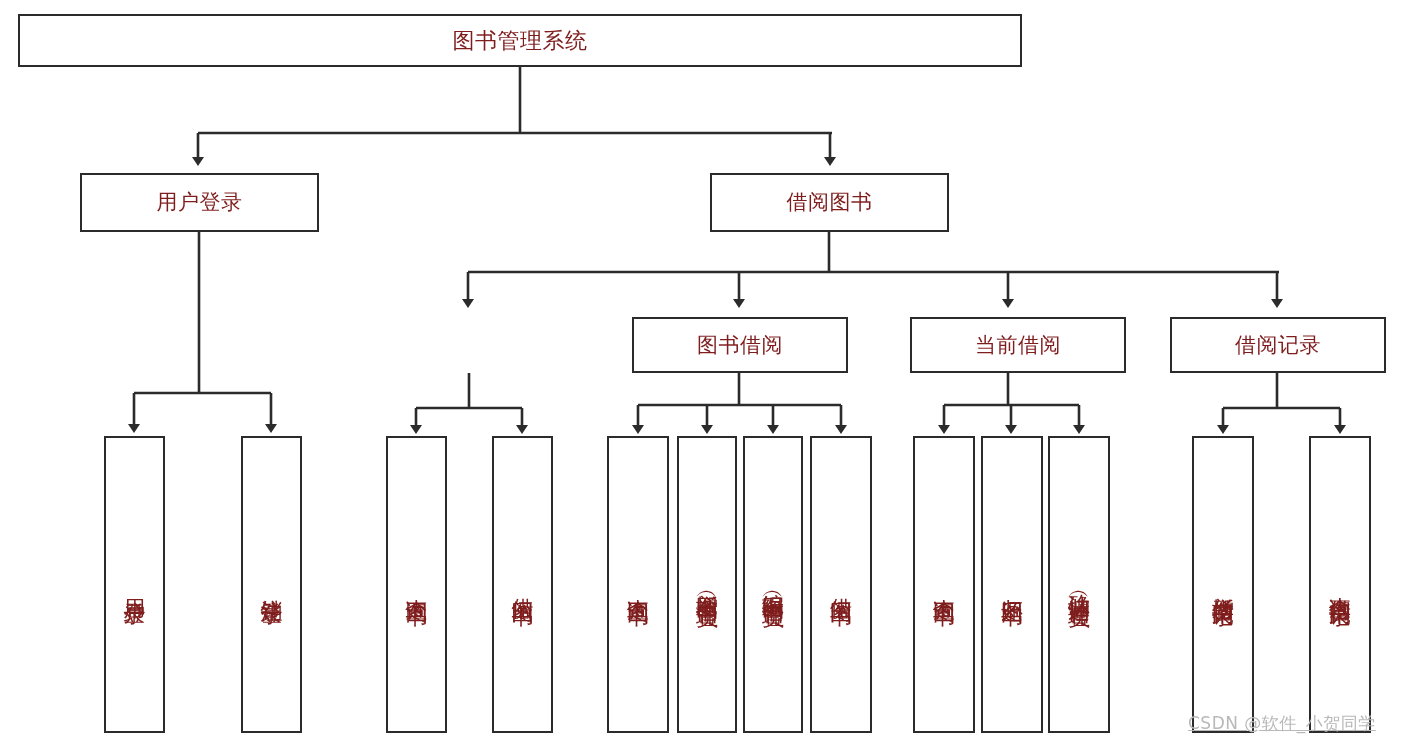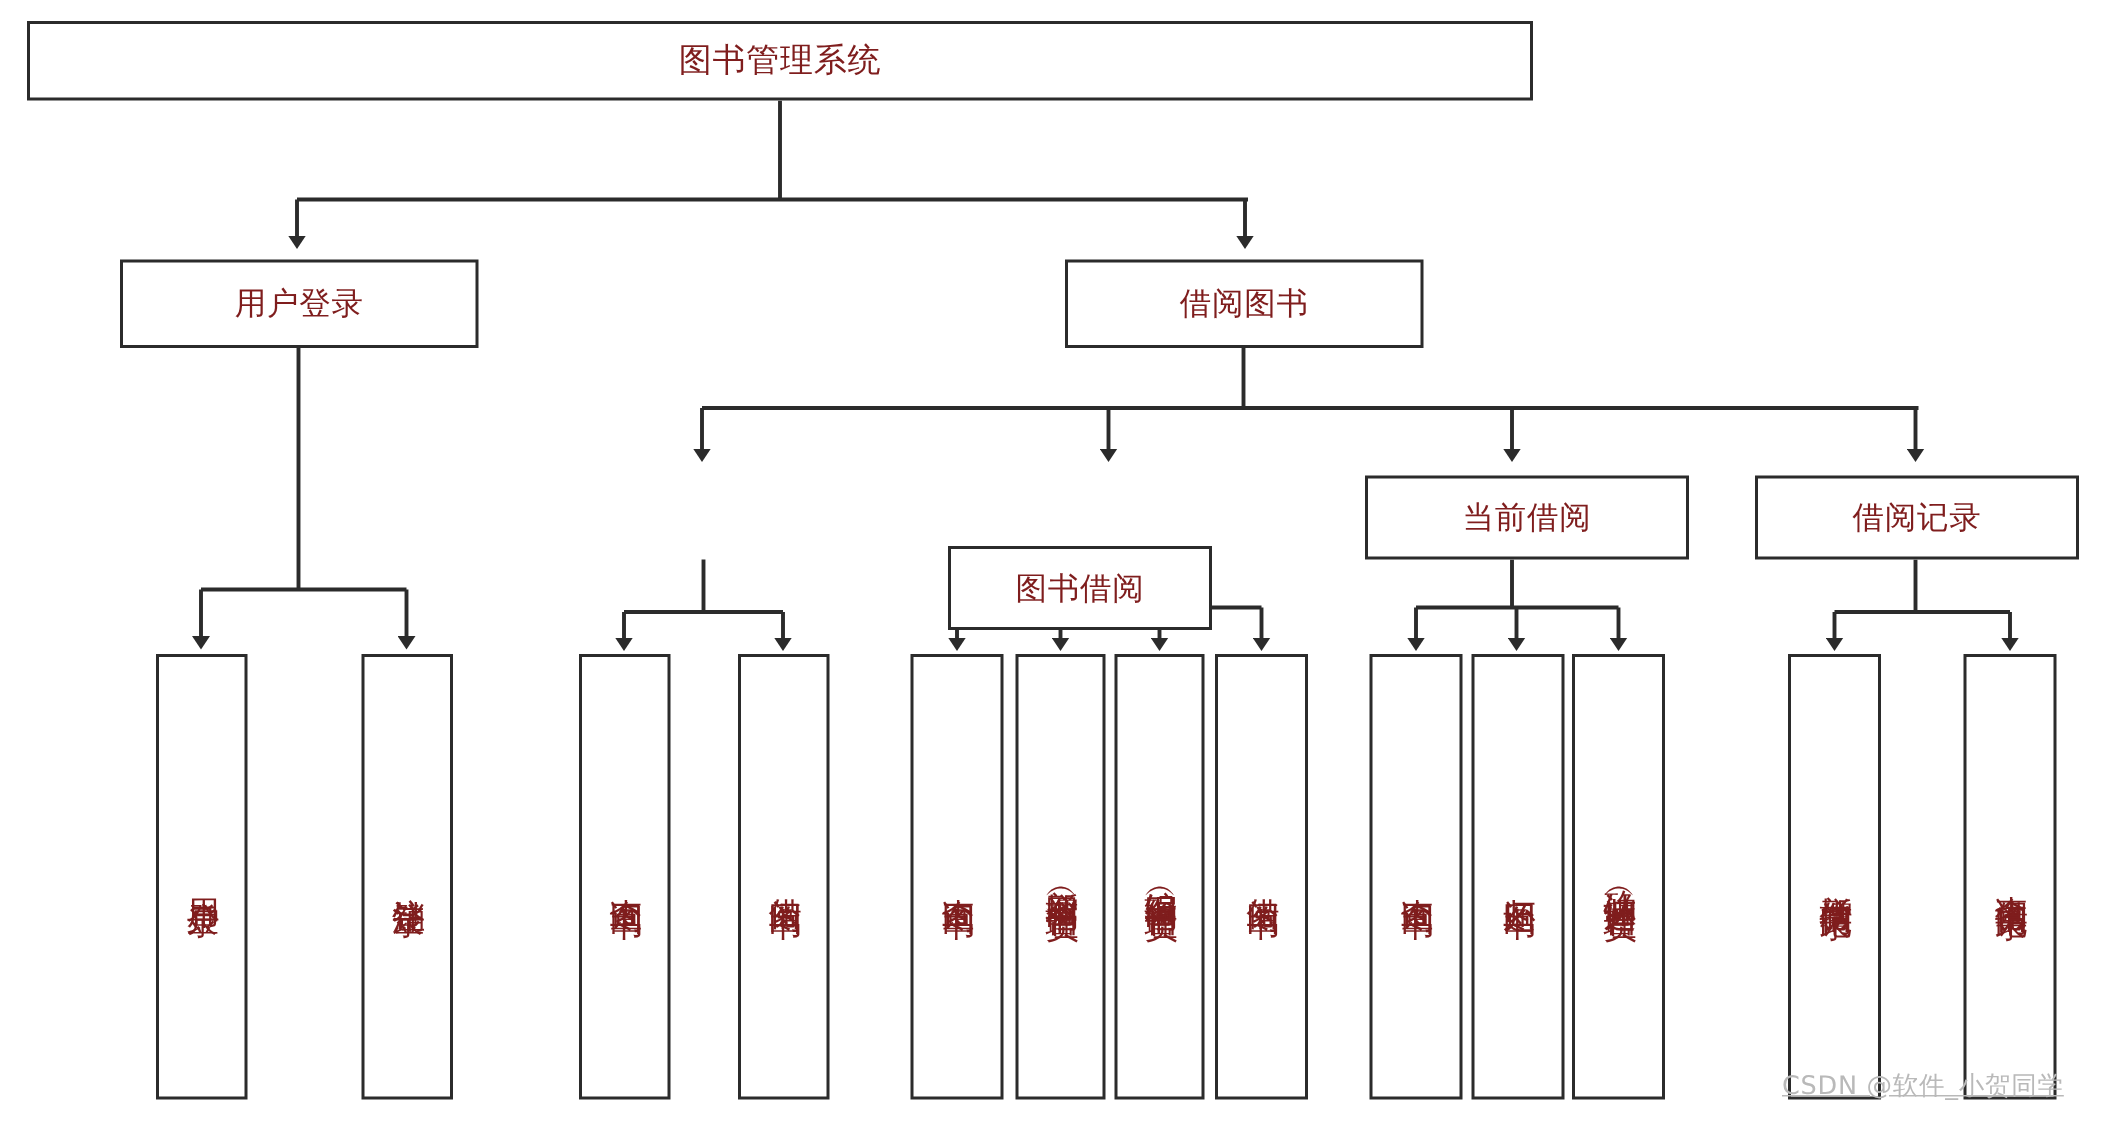--- a/index.html
+++ b/index.html
@@ -127,21 +127,21 @@
     <span class="label">图书管理系统</span>
   </div>
 
   <div class="node" style="left:80px;top:173px;width:239px;height:59px;">
     <span class="label">用户登录</span>
   </div>
   <div class="node" style="left:710px;top:173px;width:239px;height:59px;">
     <span class="label">借阅图书</span>
   </div>
 
-  <div class="node" style="left:632px;top:317px;width:176px;height:56px;margin-top:47px;">
+  <div class="node" style="left:632px;top:317px;width:216px;height:56px;">
     <span class="label">图书借阅</span>
   </div>
   <div class="node" style="left:910px;top:317px;width:216px;height:56px;">
     <span class="label">当前借阅</span>
   </div>
   <div class="node" style="left:1170px;top:317px;width:216px;height:56px;">
     <span class="label">借阅记录</span>
   </div>
 
   <div class="node vert" style="left:104px;top:436px;width:61px;height:297px;">

